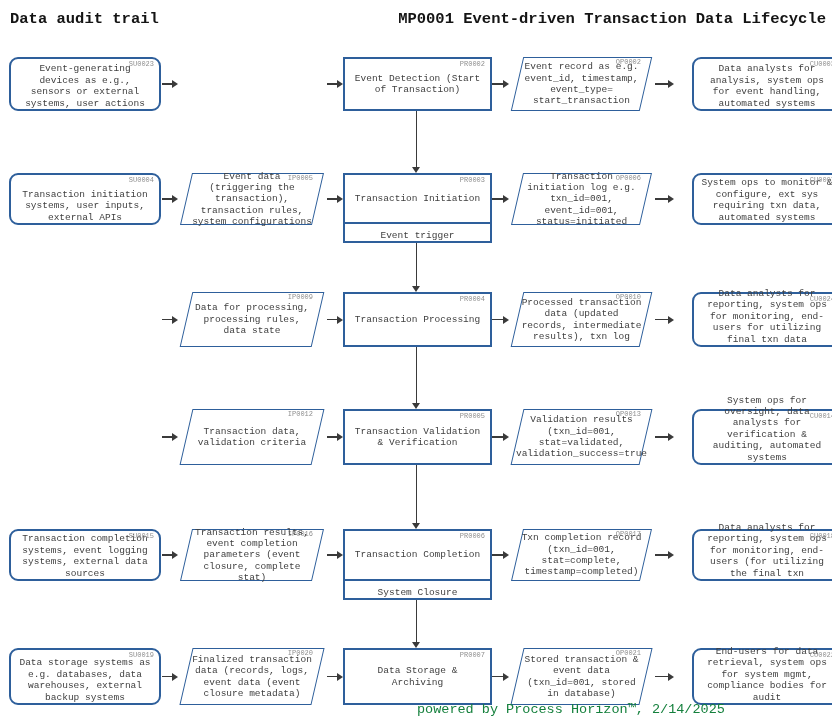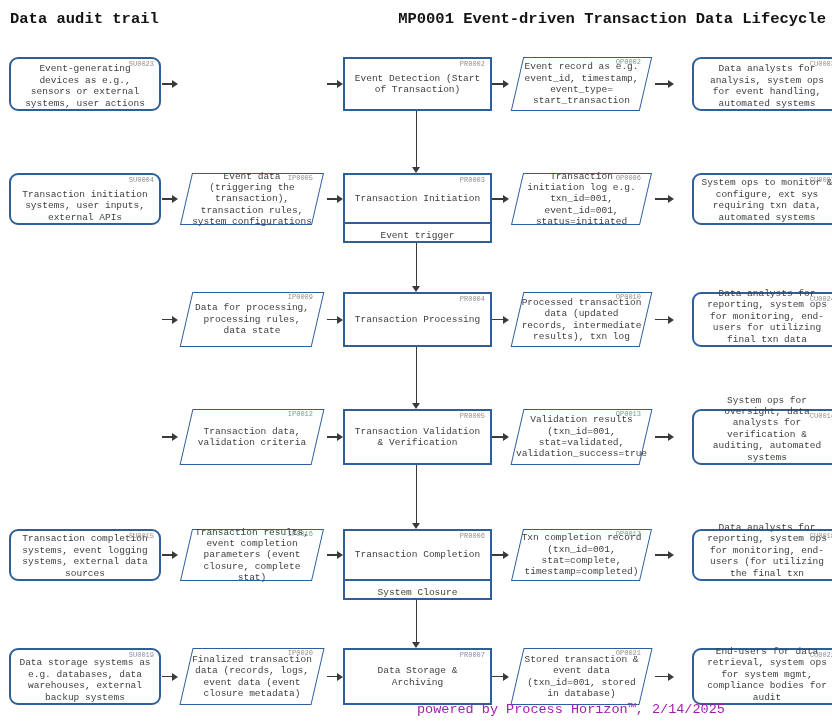--- a/index.html
+++ b/index.html
@@ -3,21 +3,21 @@
 <meta charset="utf-8">
 <style>
   html,body{margin:0;padding:0;background:#ffffff;}
   #canvas{
     position:relative;width:832px;height:723px;background:#ffffff;
     font-family:Liberation Mono, monospace;overflow:hidden;
   }
   .title{position:absolute;top:10px;font-size:15.5px;font-weight:bold;color:#141414;white-space:nowrap;}
   .title-left{left:10px;}
   .title-right{right:6px;}
-  .footer{position:absolute;left:417px;top:702px;font-size:13.5px;color:#a21caf;white-space:nowrap;}
+  .footer{position:absolute;left:417px;top:702px;font-size:13.5px;color:#15803d;white-space:nowrap;}
 
   .row{position:absolute;left:0;width:832px;}
 
   .shape-txt{font-size:9.5px;line-height:1.2;color:#3f3f3f;text-align:center;display:block;}
   .sid{position:absolute;top:2px;right:5px;font-size:7px;color:#8f8f8f;line-height:1;}
 
   
   .box{position:absolute;top:0;bottom:0;border:2px solid var(--blue);border-radius:9px;background:#fff;
        display:flex;align-items:flex-end;justify-content:center;padding:0 7px;box-sizing:border-box;}
   .supplier{left:9px;width:152px;}

